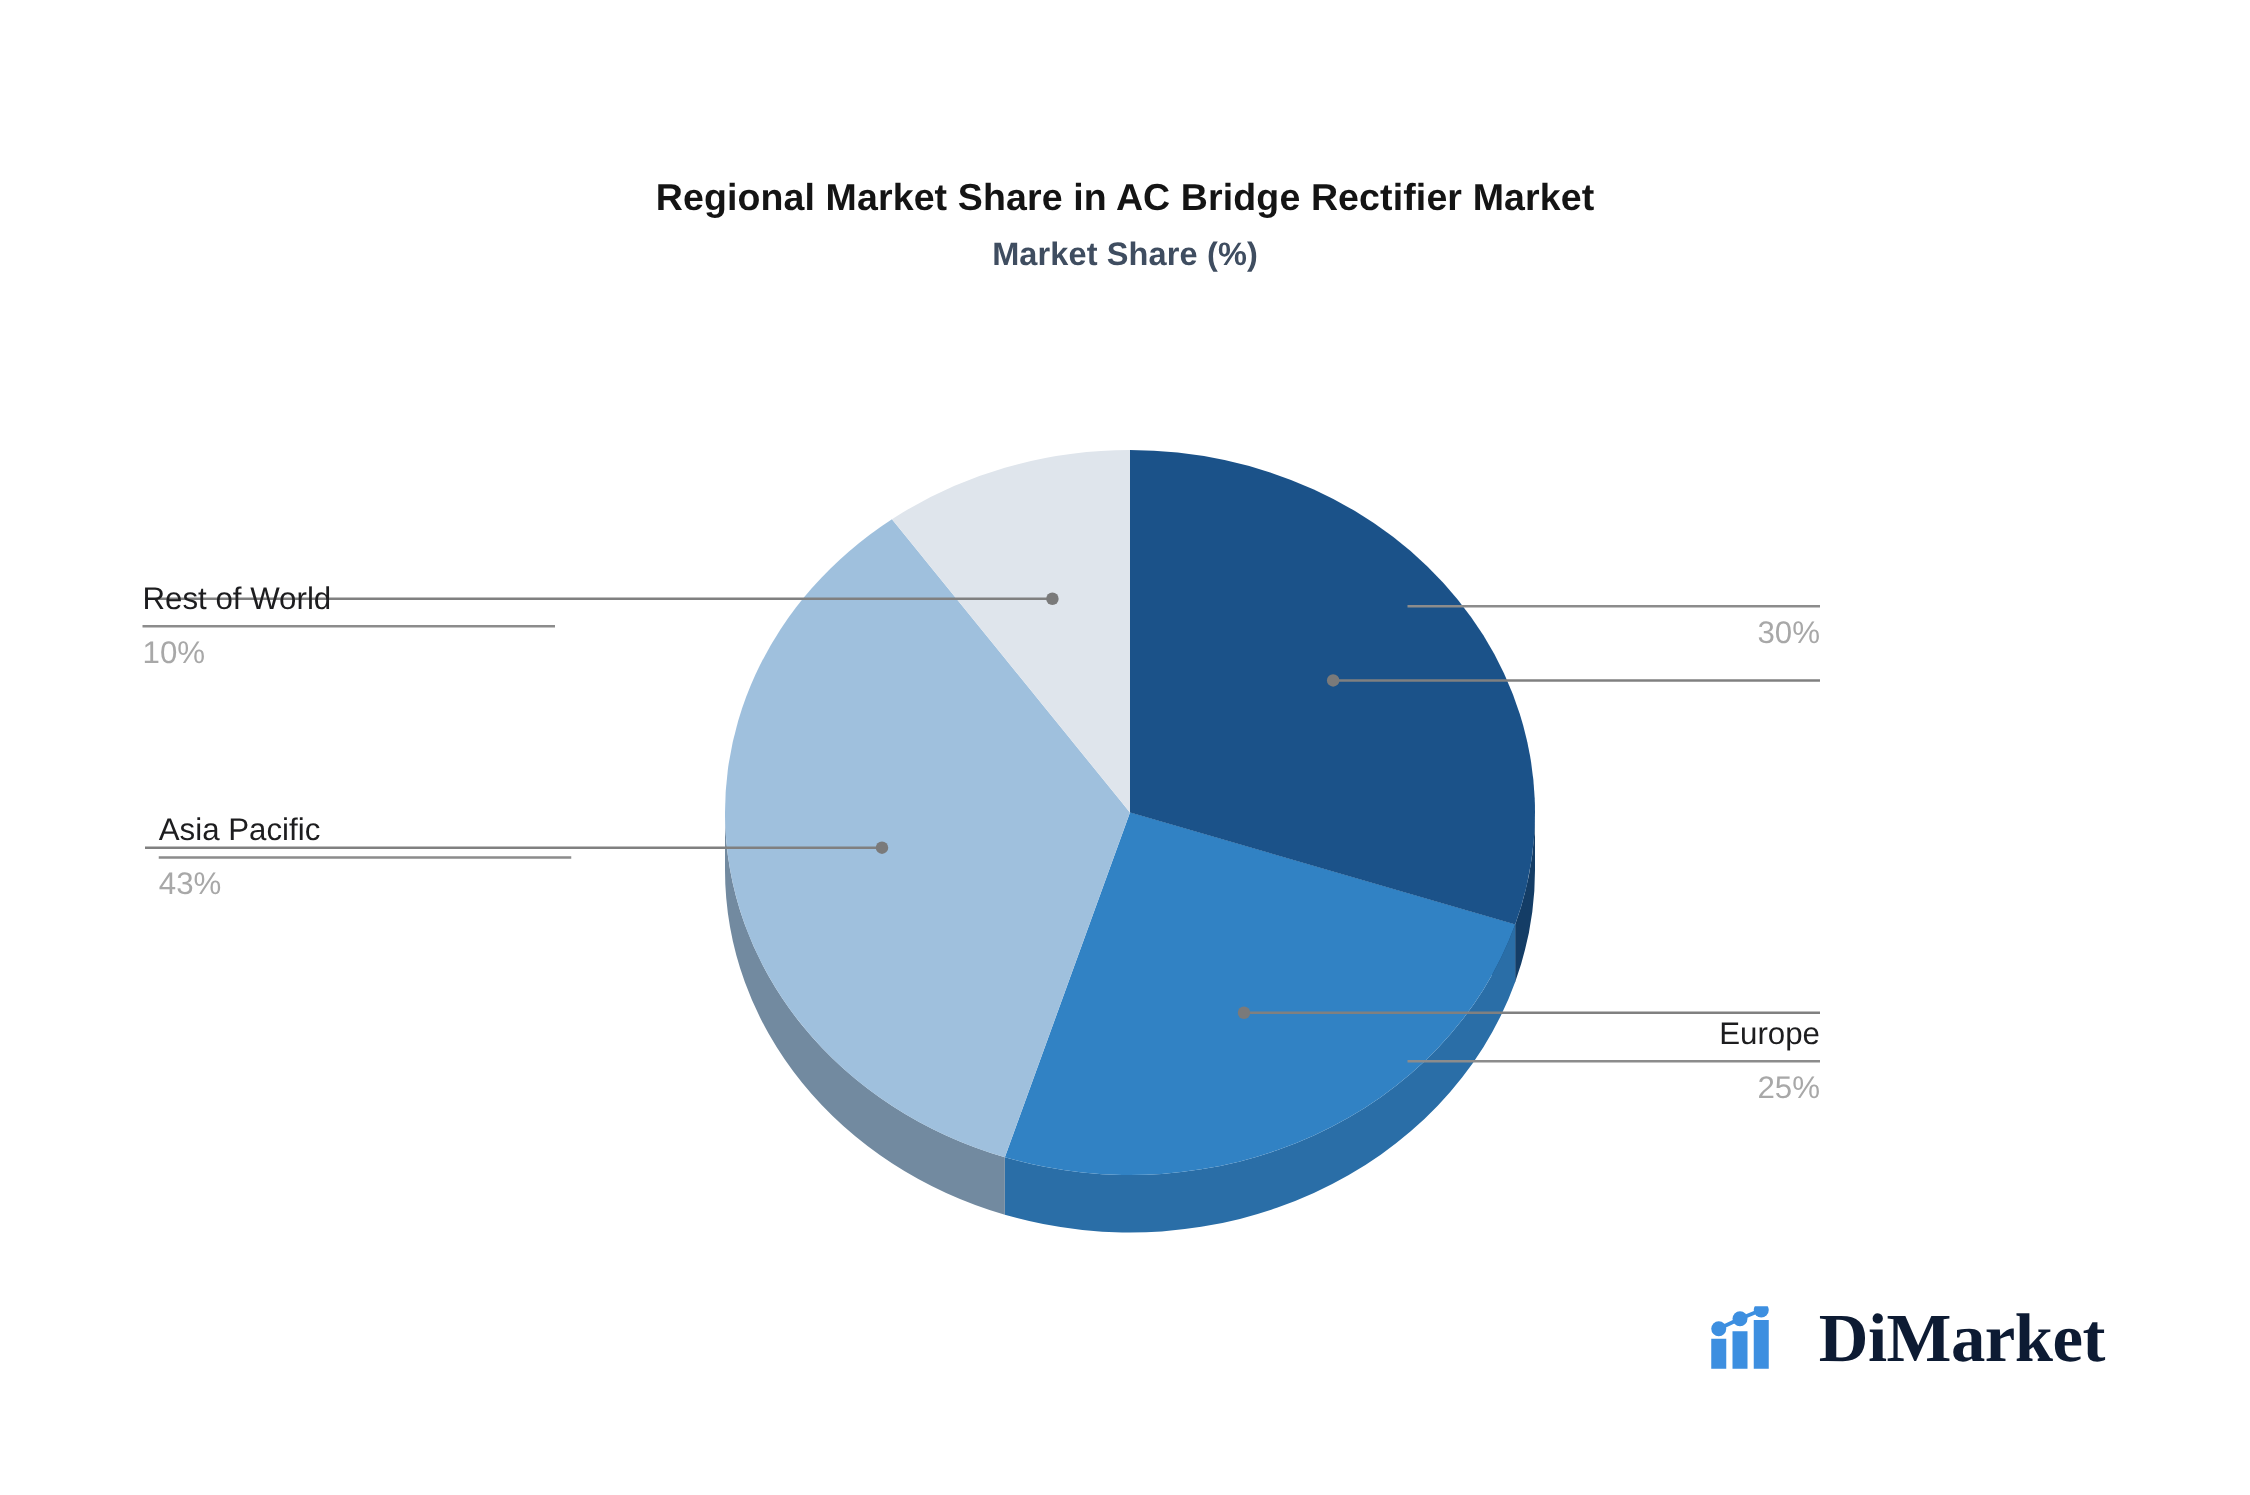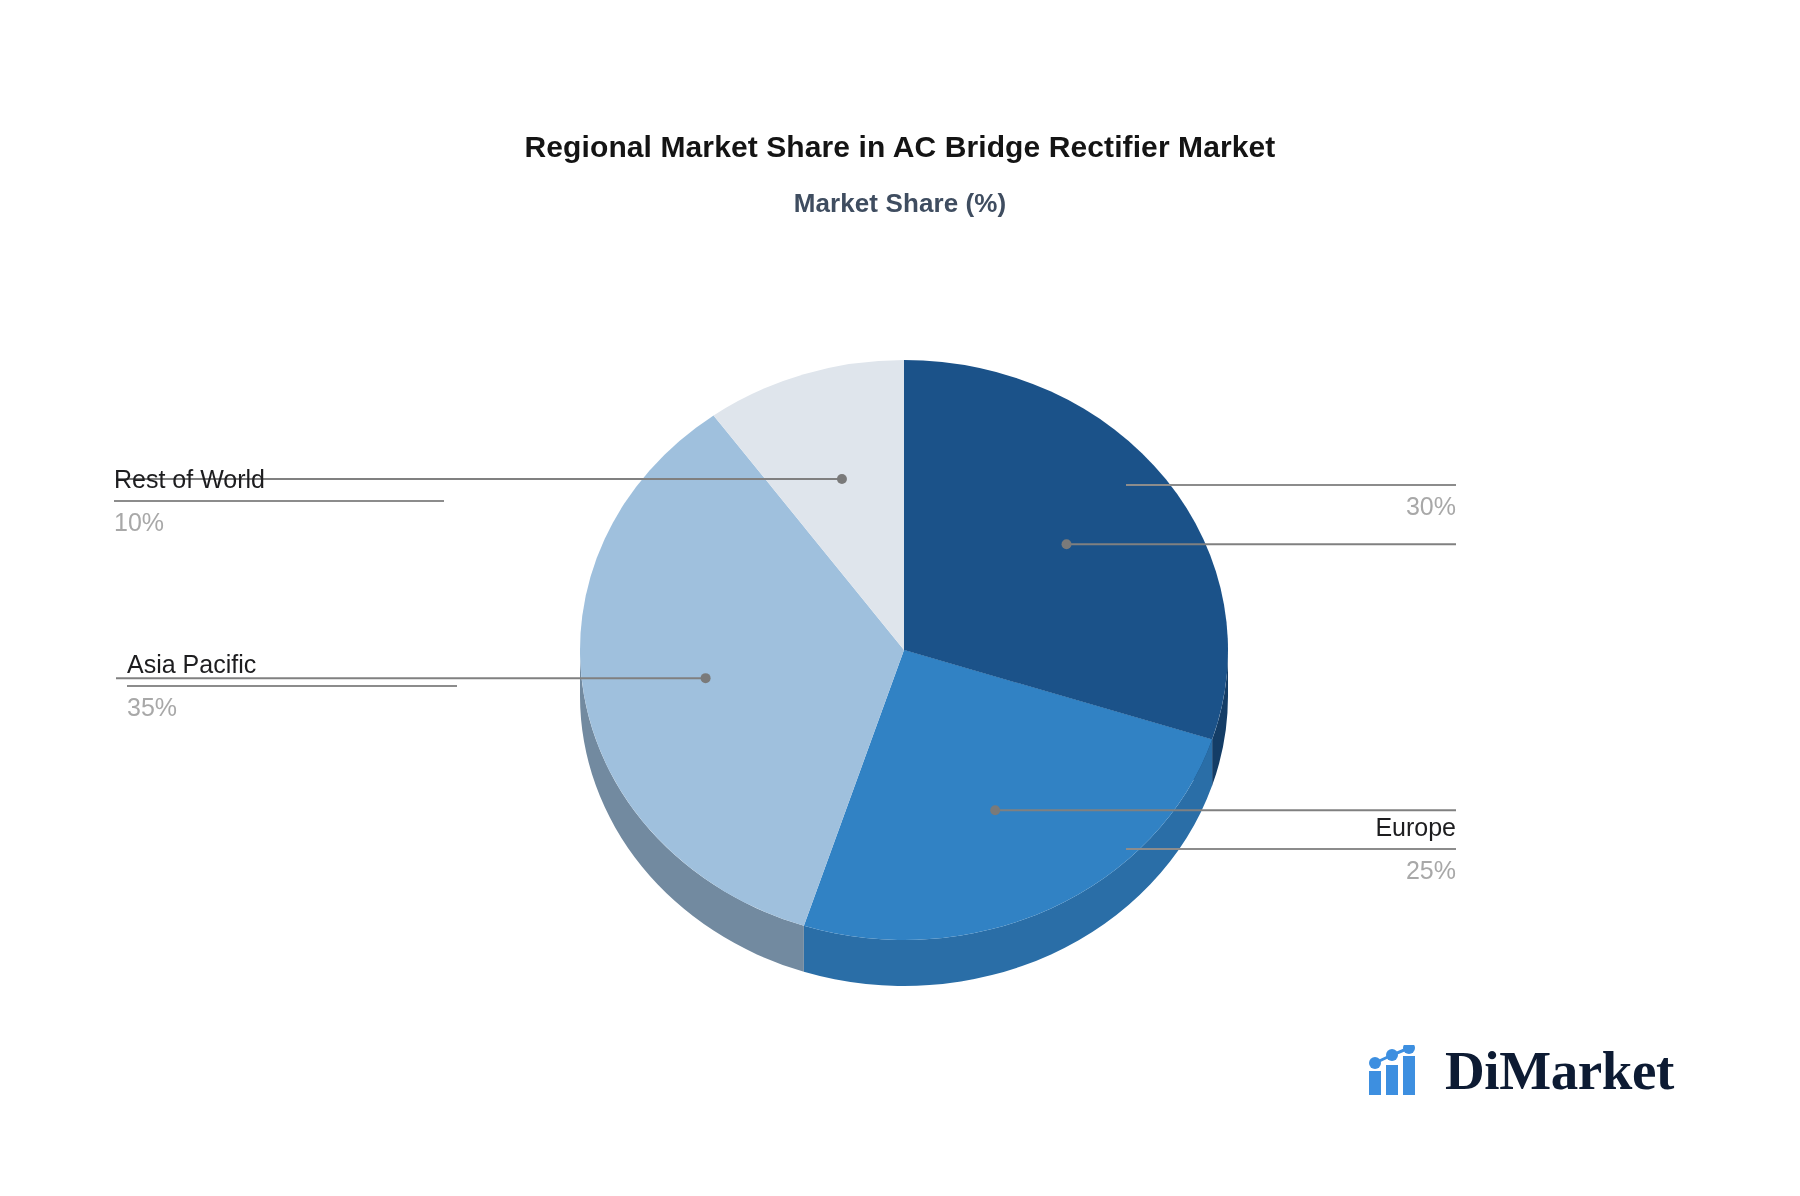--- a/index.html
+++ b/index.html
@@ -20,21 +20,21 @@
     position: absolute;
     inset: 0;
     width: 1800px;
     height: 1196px;
   }
 
   
   .chart-title {
     position: absolute;
     left: 0;
-    top: 130px;
+    top: 142px;
     width: 1800px;
     text-align: center;
     font-size: 30px;
     font-weight: bold;
     color: #141414;
     letter-spacing: 0.1px;
   }
   .chart-subtitle {
     position: absolute;
     left: 0;
@@ -86,21 +86,21 @@
   #callout-north-america { left: 1126px; top: 479px; }
   #callout-europe        { left: 1126px; top: 763px; margin-top: 48px; }
 
   
   #logo {
     position: absolute;
     left: 1367px;
     top: 1042px;
     display: flex;
     align-items: center;
-    gap: 16px;
+    gap: 26px;
     justify-content: flex-end;
   }
   #logo .logo-text {
     font-family: "Liberation Serif", serif;
     font-size: 55px;
     font-weight: bold;
     color: #0d1b33;
     letter-spacing: -0.4px;
     line-height: 58px;
   }
@@ -144,21 +144,21 @@
 
   <div class="callout left" id="callout-rest-of-world">
     <div class="cl-name">Rest of World</div>
     <div class="cl-rule"></div>
     <div class="cl-value">10%</div>
   </div>
 
   <div class="callout left" id="callout-asia-pacific">
     <div class="cl-name">Asia Pacific</div>
     <div class="cl-rule"></div>
-    <div class="cl-value">35%</div>
+    <div class="cl-value">43%</div>
   </div>
 
   <div class="callout right" id="callout-north-america">
     <div class="cl-rule"></div>
     <div class="cl-value">30%</div>
   </div>
 
   <div class="callout right" id="callout-europe">
     <div class="cl-name">Europe</div>
     <div class="cl-rule"></div>

